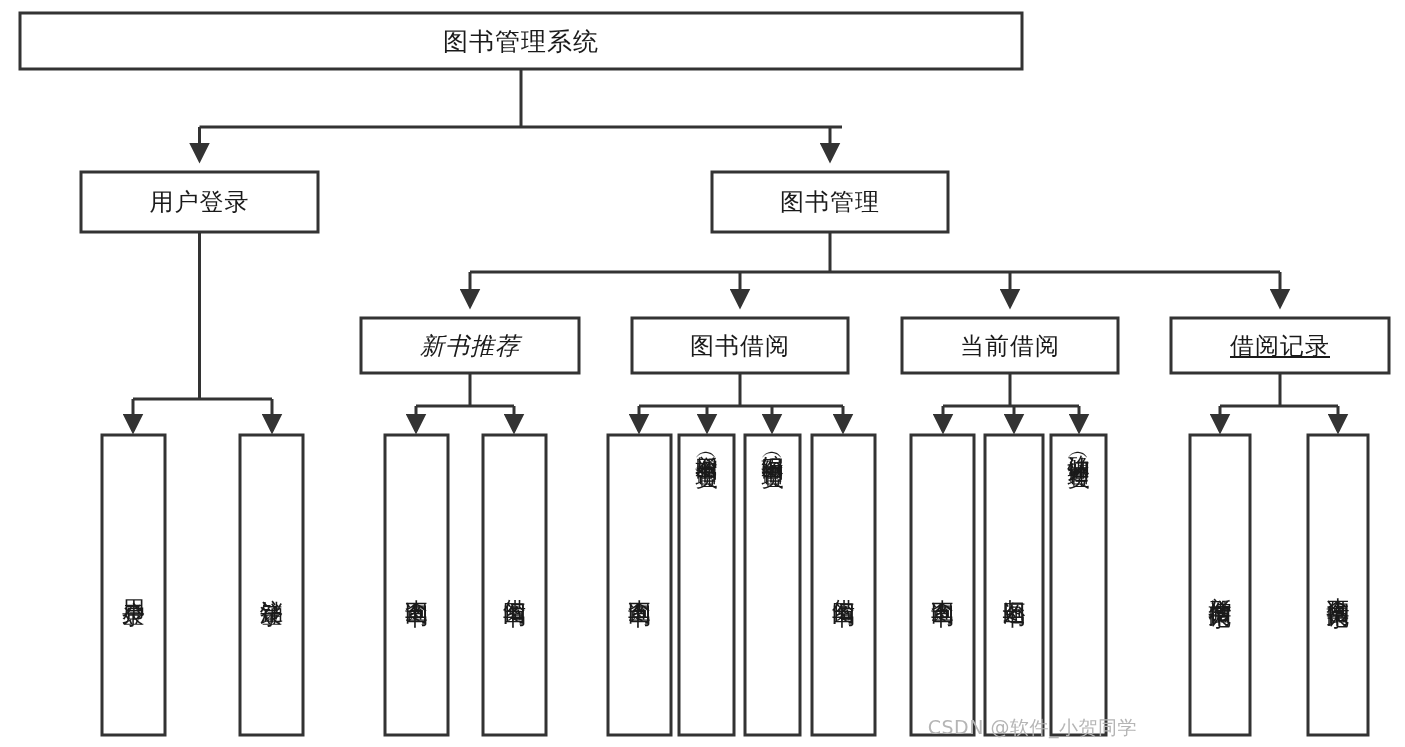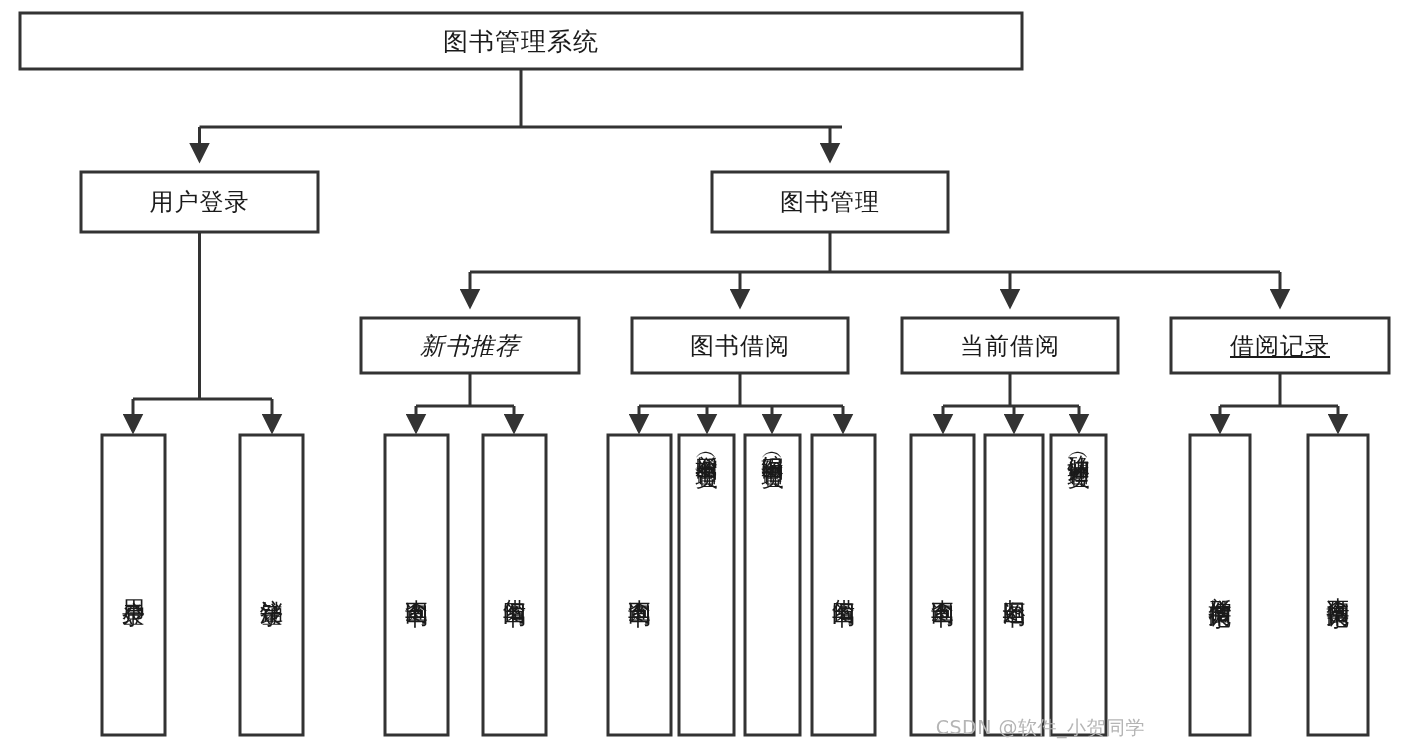--- a/index.html
+++ b/index.html
@@ -61,21 +61,21 @@
     justify-content: center;
     font-family: "DejaVu Sans", "Liberation Sans", sans-serif;
     font-size: 24px;
     color: #1a1a1a;
     letter-spacing: 1px;
     white-space: nowrap;
     pointer-events: none;
   }
   #watermark {
     position: absolute;
-    right: 0;
+    right: 8px;
     bottom: 6px;
     font-family: "DejaVu Sans", "Liberation Sans", sans-serif;
     font-size: 19px;
     color: #b5b5b5;
     letter-spacing: 0.5px;
     white-space: nowrap;
     pointer-events: none;
   }
 </style>
 </head>

